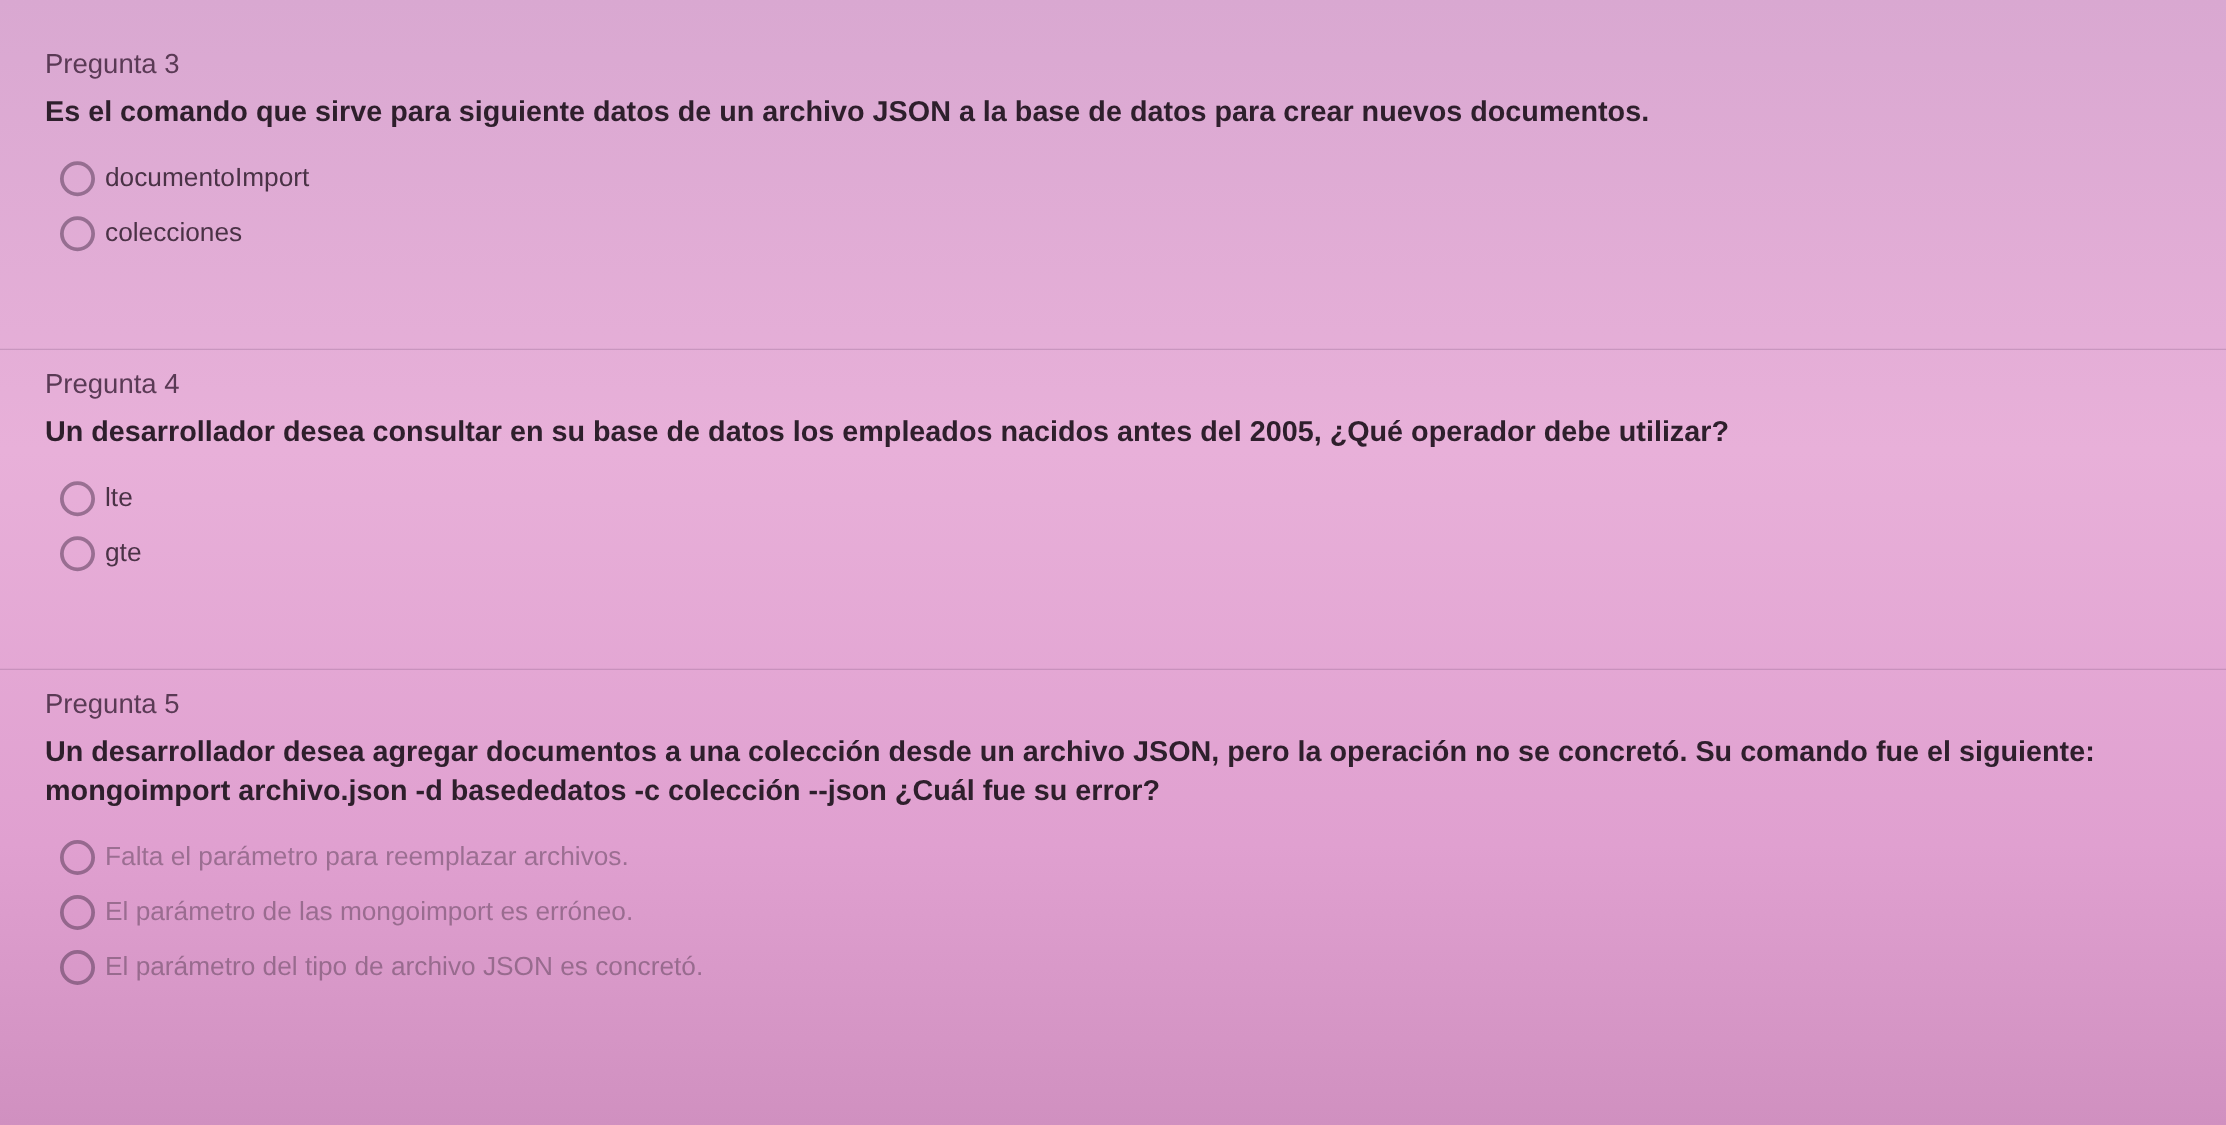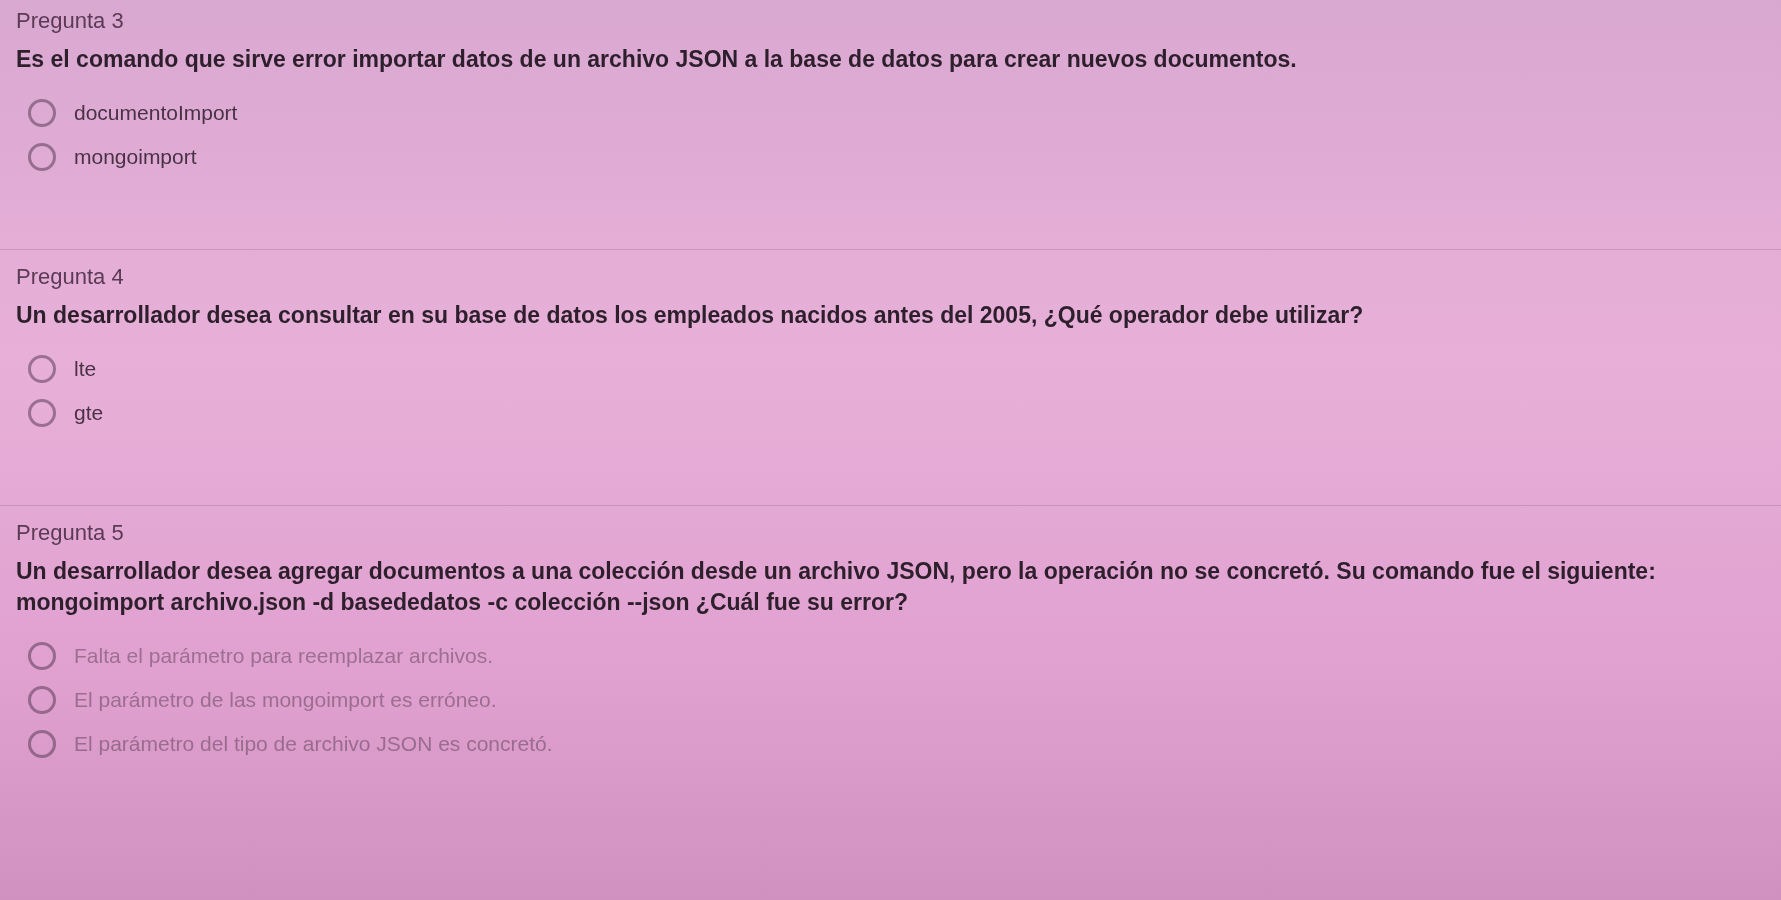--- a/index.html
+++ b/index.html
@@ -8,22 +8,23 @@
     width: 1781px;
     min-height: 900px;
     font-family: Arial, Helvetica, sans-serif;
     background: linear-gradient(180deg, #d9a8d1 0%, #e8b0d9 40%, #e0a0d0 75%, #d090c0 100%);
   }
   .page {
     padding: 0;
   }
   .question-block {
     border-top: 1px solid rgba(120, 80, 120, 0.25);
-    padding: 14px 20px 28px 16px;
+    padding: 14px 20px 28px 36px;
     margin-bottom: 50px;
+    margin-top: 30px;
   }
   .question-block:first-child {
     border-top: none;
     padding-top: 8px;
   }
   .q-title {
     font-size: 22px;
     color: #5a3a55;
     margin: 0 0 10px 0;
     font-weight: 400;
@@ -37,21 +38,21 @@
   }
   .options {
     display: flex;
     flex-direction: column;
     gap: 16px;
     padding-left: 12px;
   }
   .option {
     display: flex;
     align-items: center;
-    gap: 18px;
+    gap: 8px;
     cursor: pointer;
   }
   .radio {
     width: 22px;
     height: 22px;
     border: 3px solid rgba(90, 60, 90, 0.55);
     border-radius: 50%;
     flex: 0 0 22px;
     background: transparent;
   }
@@ -66,29 +67,29 @@
     color: rgba(74,50,70,0.45);
   }
 </style>
 </head>
 <body>
 
 <div class="page">
 
   <div class="question-block">
     <p class="q-title">Pregunta 3</p>
-    <p class="q-text">Es el comando que sirve error importar datos de un archivo JSON a la base de datos para crear nuevos documentos.</p>
+    <p class="q-text">Es el comando que sirve para siguiente datos de un archivo JSON a la base de datos para crear nuevos documentos.</p>
     <div class="options">
       <div class="option">
         <span class="radio"></span>
         <span class="option-label">documentoImport</span>
       </div>
       <div class="option">
         <span class="radio"></span>
-        <span class="option-label">mongoimport</span>
+        <span class="option-label">colecciones</span>
       </div>
     </div>
   </div>
 
   <div class="question-block">
     <p class="q-title">Pregunta 4</p>
     <p class="q-text">Un desarrollador desea consultar en su base de datos los empleados nacidos antes del 2005, ¿Qué operador debe utilizar?</p>
     <div class="options">
       <div class="option">
         <span class="radio"></span>

